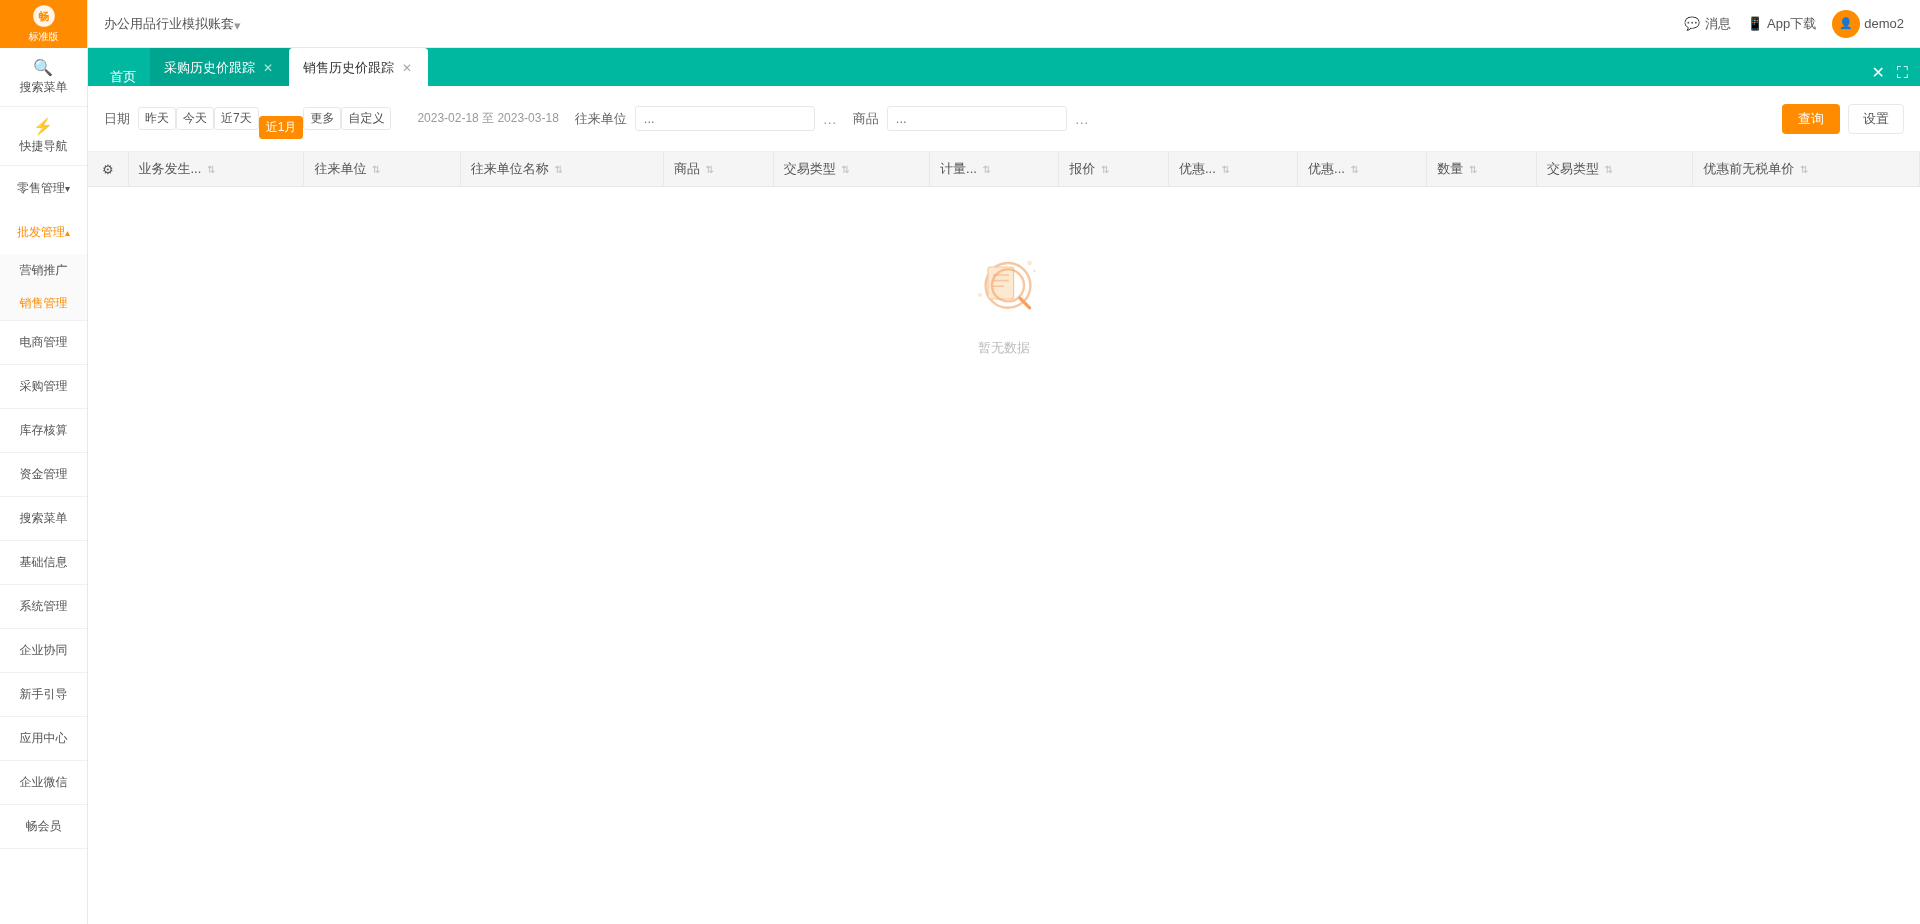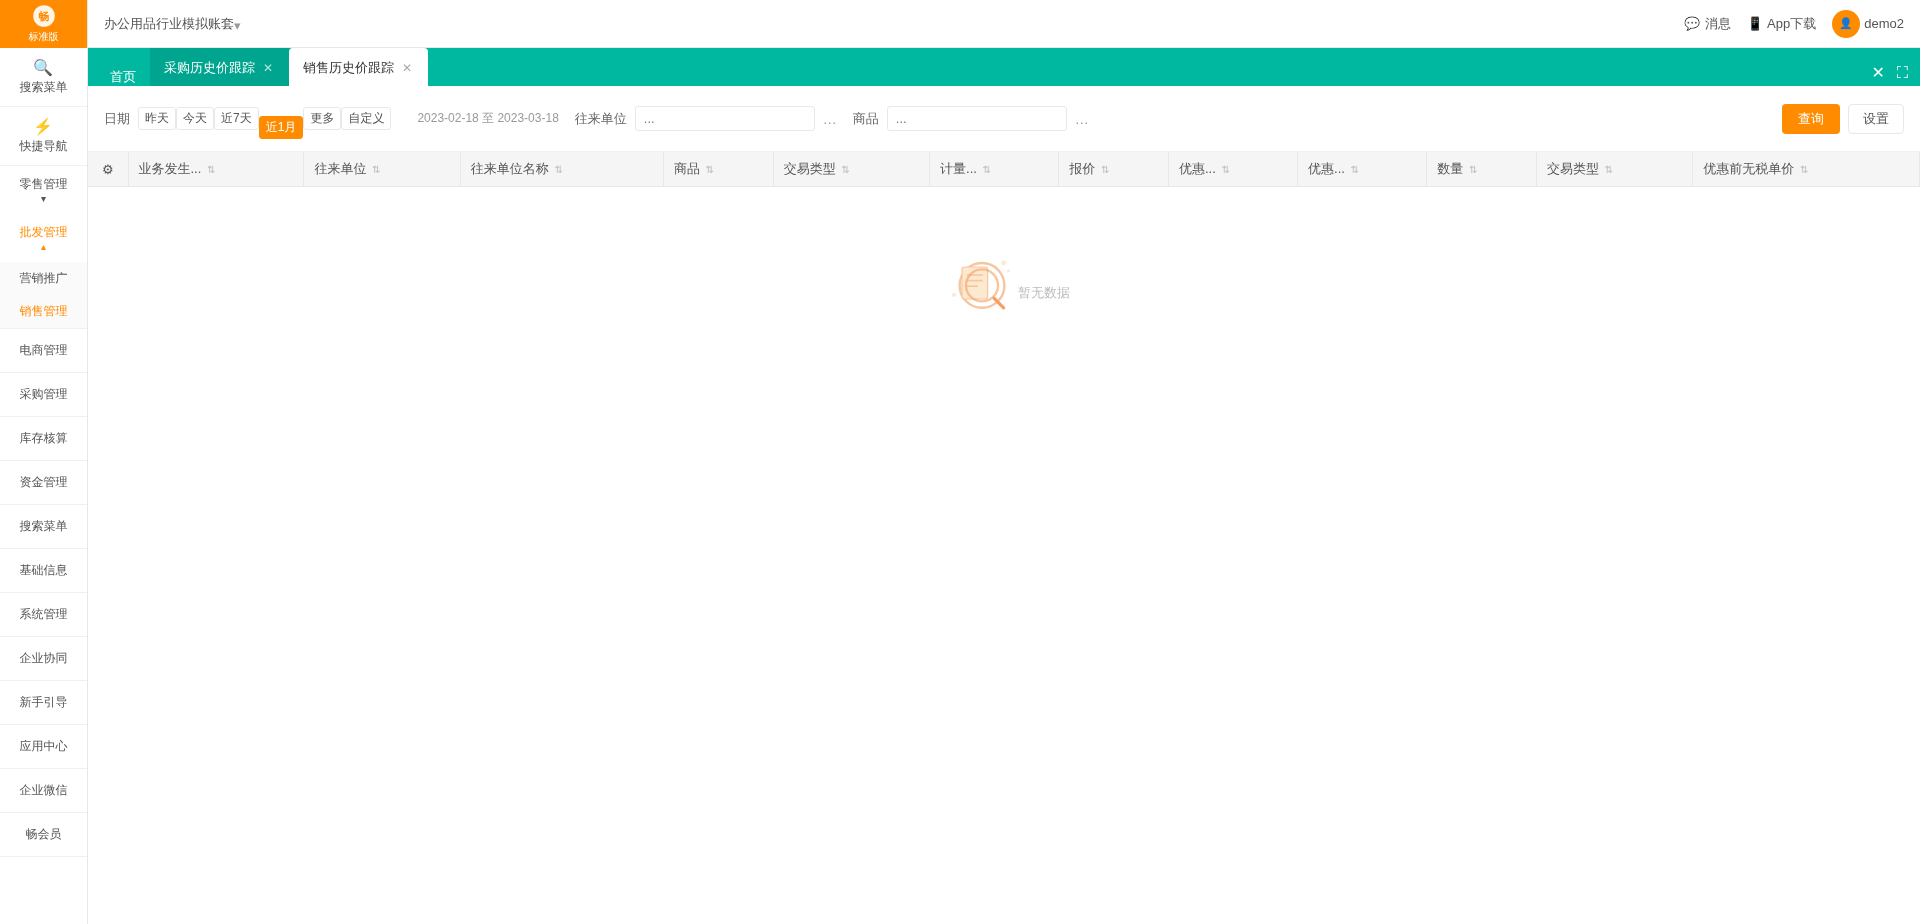--- a/index.html
+++ b/index.html
@@ -36,21 +36,21 @@
       padding: 10px 4px;
       cursor: pointer;
       color: #555;
       font-size: 12px;
       border-bottom: 1px solid #f0f0f0;
       min-height: 44px;
     }
     .sidebar-item .icon { font-size: 16px; margin-bottom: 2px; }
     .sidebar-section {
       display: flex;
-      flex-direction: column;
+      flex-direction: row;
       align-items: center;
       justify-content: center;
       padding: 10px 4px;
       cursor: pointer;
       color: #555;
       font-size: 12px;
       min-height: 44px;
       position: relative;
     }
     .sidebar-section.expanded { color: #ff8c00; }
@@ -294,20 +294,21 @@
       position: sticky;
       top: 0;
       z-index: 1;
     }
     th .sort-icon { color: #bbb; font-size: 10px; margin-left: 2px; }
     th.settings-col { width: 40px; text-align: center; }
 
     
     .empty-state {
       display: flex;
+      flex-direction: column;
       align-items: center;
       justify-content: center;
       padding: 60px 20px;
       color: #bbb;
     }
     .empty-icon {
       width: 80px;
       height: 80px;
       margin-bottom: 12px;
     }

